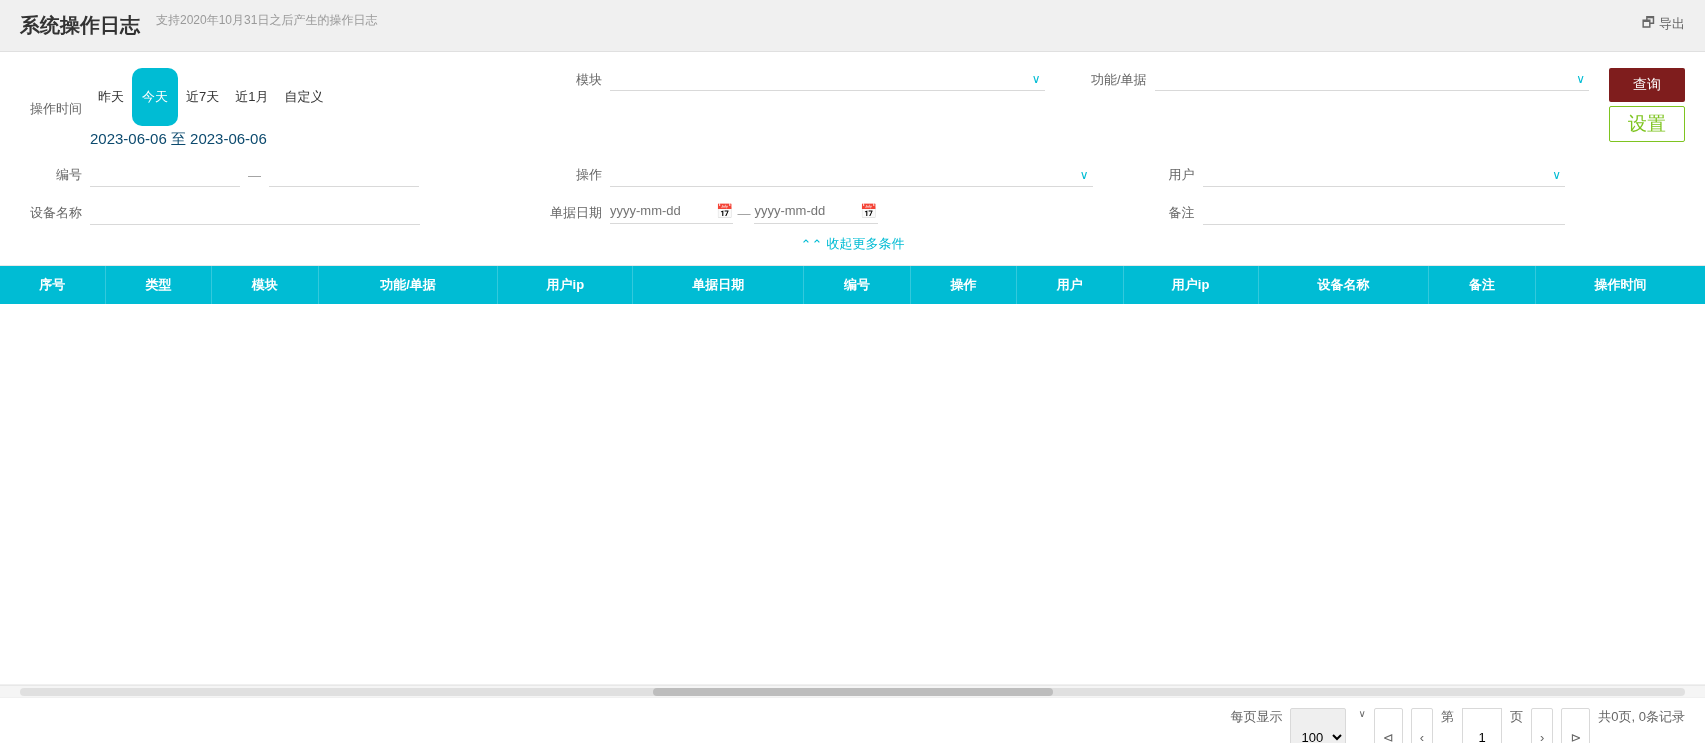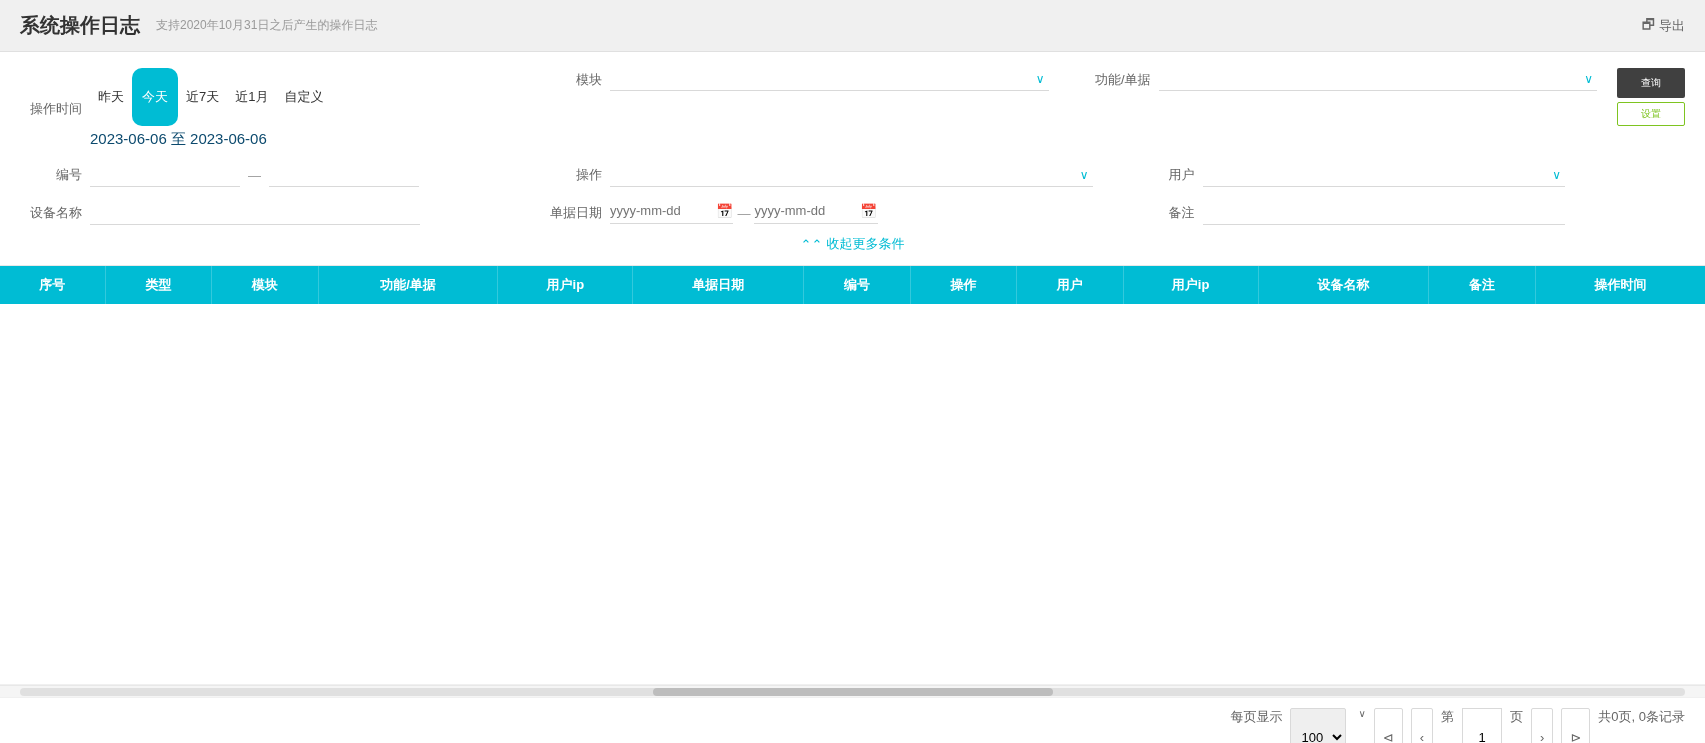--- a/index.html
+++ b/index.html
@@ -1,21 +1,21 @@
 <!DOCTYPE html>
 <html><head>
   <meta charset="utf-8">
   <style>
     * { box-sizing: border-box; margin: 0; padding: 0; }
     body { font-family: 'Microsoft YaHei', Arial, sans-serif; font-size: 13px; background: #f0f0f0; color: #333; }
     
     .page-wrapper { width: 1705px; min-height: 743px; background: #f0f0f0; display: flex; flex-direction: column; }
     
     
-    .header { display: flex; align-items: center; padding: 12px 20px; background: #f0f0f0; border-bottom: 1px solid #e0e0e0; }
+    .header { display: flex; align-items: flex-start; padding: 12px 20px; background: #f0f0f0; border-bottom: 1px solid #e0e0e0; }
     .page-title { font-size: 20px; font-weight: bold; color: #333; margin-right: 16px; }
     .page-subtitle { font-size: 12px; color: #999; }
     .export-btn { margin-left: auto; display: flex; align-items: center; gap: 4px; color: #666; font-size: 13px; cursor: pointer; border: none; background: none; }
     .export-icon { font-size: 14px; }
     
     
     .filter-area { background: #fff; padding: 16px 20px 10px; border-bottom: 1px solid #e8e8e8; }
     
     .filter-label { width: 70px; text-align: right; color: #666; font-size: 13px; flex-shrink: 0; padding-right: 8px; }
     .time-btns { display: flex; align-items: center; margin-bottom: 4px; }
@@ -33,22 +33,22 @@
     .date-input { border: none; outline: none; font-size: 13px; color: #0f766e; background: transparent; width: 100px; }
     .cal-icon { color: #00bcd4; font-size: 14px; cursor: pointer; }
     .dash { color: #999; margin: 0 4px; }
     
     
     .collapse-row { display: flex; justify-content: center; padding: 6px 0 2px; }
     .collapse-btn { background: none; border: none; color: #00bcd4; cursor: pointer; font-size: 13px; display: flex; align-items: center; gap: 4px; }
     
     
     .action-btns { display: flex; flex-direction: column; gap: 4px; margin-left: auto; }
-    .btn-query { background: #404040; color: #fff; border: none; padding: 8px 24px; font-size: 10px; cursor: pointer; border-radius: 2px; }
-    .btn-settings { background: #fff; color: #7ec420; border: 1px solid #7ec420; padding: 4px 12px; font-size: 10px; cursor: pointer; border-radius: 2px; }
+    .btn-query { background: #7f1d1d; color: #fff; border: none; padding: 8px 24px; font-size: 14px; cursor: pointer; border-radius: 2px; }
+    .btn-settings { background: #fff; color: #7ec420; border: 1px solid #7ec420; padding: 4px 12px; font-size: 19px; cursor: pointer; border-radius: 2px; }
     
     
     .table-wrapper { flex: 1; overflow-x: auto; background: #fff; }
     table { width: 100%; border-collapse: collapse; }
     thead tr { background: #00bcd4; }
     thead th { color: #fff; font-size: 13px; font-weight: bold; padding: 10px 8px; text-align: center; white-space: nowrap; border-right: 1px solid rgba(255,255,255,0.2); }
     thead th:last-child { border-right: none; }
     tbody tr:nth-child(even) { background: #f9f9f9; }
     tbody td { padding: 10px 8px; text-align: center; font-size: 13px; color: #333; border-bottom: 1px solid #f0f0f0; }
     

